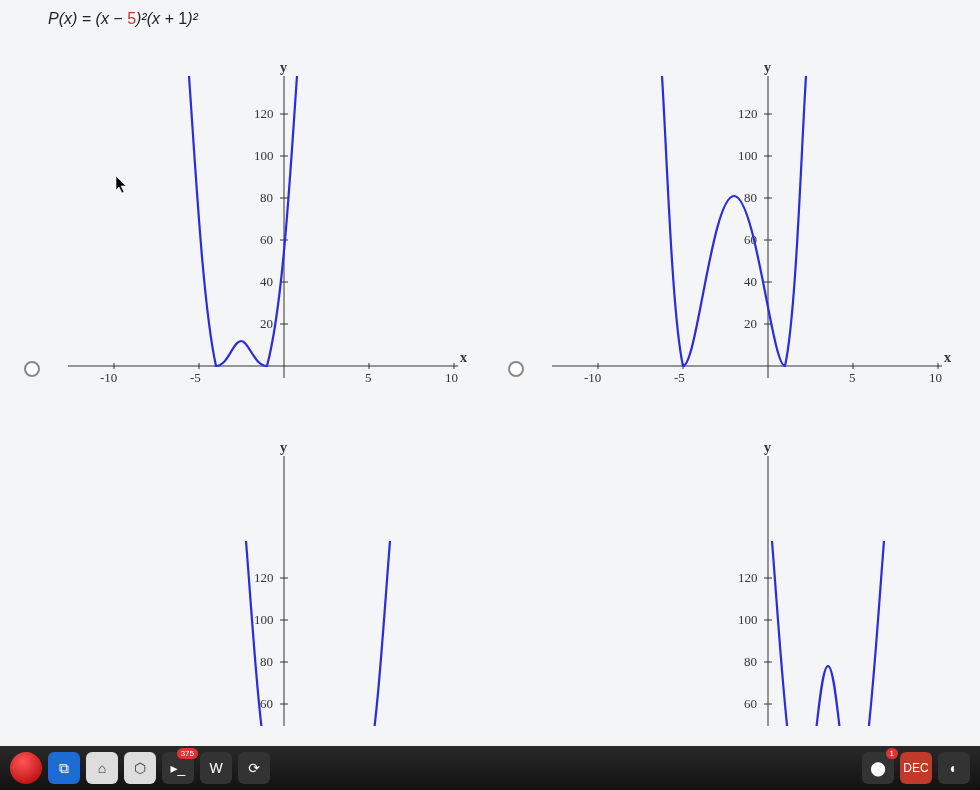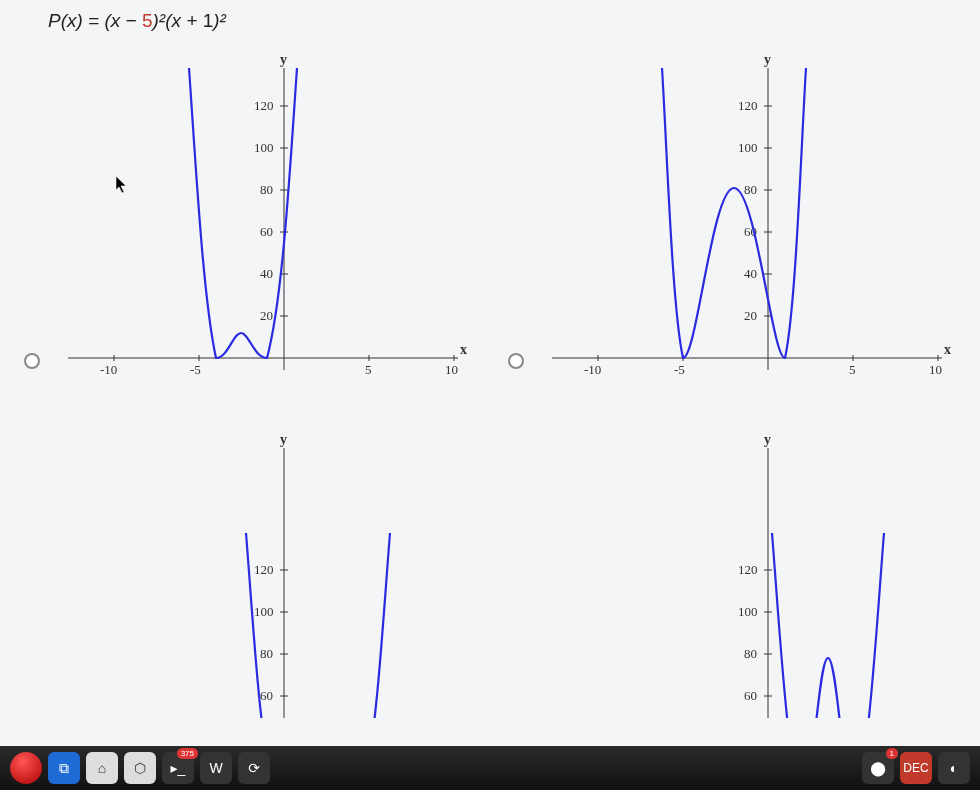--- a/index.html
+++ b/index.html
@@ -14,25 +14,25 @@
   .problem-area {
     padding: 10px 8px 0 8px;
   }
   .prompt-text {
     font-size: 15px;
     color: #222;
     line-height: 1.5;
     margin-bottom: 4px;
   }
   .equation {
-    font-size: 19px;
+    font-size: 16px;
     color: #222;
     font-style: italic;
     padding-left: 40px;
-    margin-bottom: 16px;
+    margin-bottom: 28px;
   }
   .equation .num { font-style: normal; }
   .equation .red { color: #c0392b; font-style: normal; }
   .chart-grid {
     display: grid;
     grid-template-columns: 1fr 1fr;
     grid-template-rows: 380px 300px;
     gap: 0;
     padding: 0 6px;
   }

